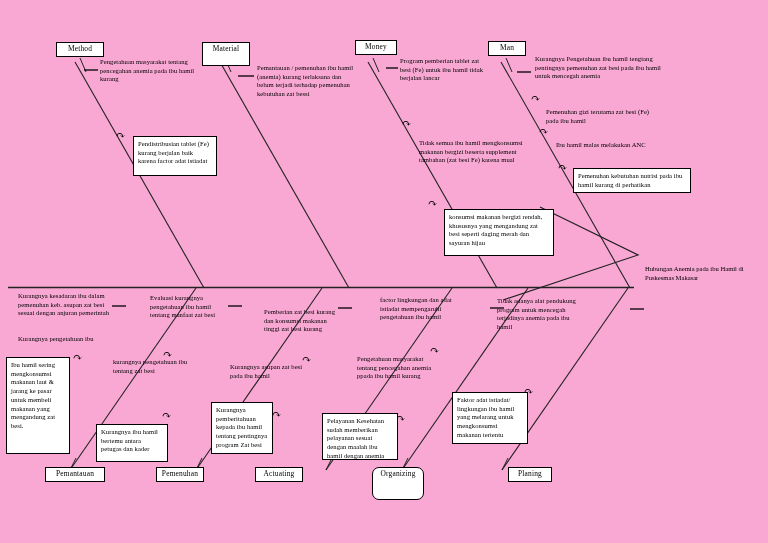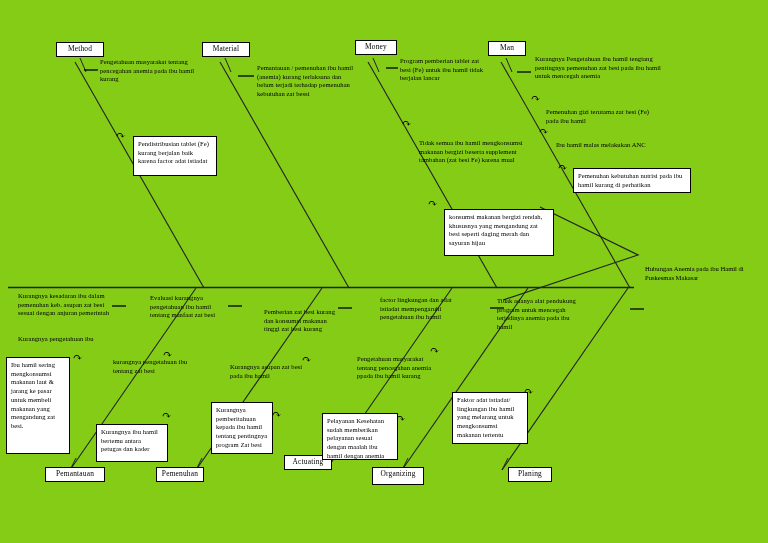--- a/index.html
+++ b/index.html
@@ -4,21 +4,21 @@
 <style>
   html, body {
     margin: 0;
     padding: 0;
     background: #ffffff;
   }
   #canvas {
     position: relative;
     width: 768px;
     height: 543px;
-    background: #84cc16;
+    background: #f9a8d4;
     font-family: "Liberation Serif", "DejaVu Serif", serif;
     color: #000000;
     overflow: hidden;
   }
   svg.bones {
     position: absolute;
     left: 0;
     top: 0;
     width: 768px;
     height: 543px;
@@ -103,28 +103,28 @@
     <line x1="386" y1="68" x2="398" y2="68" stroke="#000" stroke-width="1.3"></line>
     <line x1="517" y1="72" x2="531" y2="72" stroke="#000" stroke-width="1.3"></line>
     <line x1="112" y1="306" x2="126" y2="306" stroke="#000" stroke-width="1.3"></line>
     <line x1="228" y1="306" x2="242" y2="306" stroke="#000" stroke-width="1.3"></line>
     <line x1="338" y1="308" x2="352" y2="308" stroke="#000" stroke-width="1.3"></line>
     <line x1="490" y1="308" x2="504" y2="308" stroke="#000" stroke-width="1.3"></line>
     <line x1="630" y1="309" x2="644" y2="309" stroke="#000" stroke-width="1.3"></line>
   </svg>
 
   <div class="cat-box" style="left:56px;top:42px;width:48px;height:15px;">Method</div>
-  <div class="cat-box" style="left:202px;top:42px;width:48px;height:15px;text-align:center;">Material</div>
+  <div class="cat-box" style="left:202px;top:42px;width:48px;height:24px;text-align:center;">Material</div>
   <div class="cat-box" style="left:355px;top:40px;width:42px;height:15px;">Money</div>
   <div class="cat-box" style="left:488px;top:41px;width:38px;height:15px;">Man</div>
 
   <div class="cat-box" style="left:45px;top:467px;width:60px;height:15px;">Pemantauan</div>
   <div class="cat-box" style="left:156px;top:467px;width:48px;height:15px;">Pemenuhan</div>
-  <div class="cat-box" style="left:255px;top:455px;width:48px;height:15px;margin-left:29px;">Actuating</div>
-  <div class="cat-box" style="left:372px;top:467px;width:52px;height:18px;">Organizing</div>
+  <div class="cat-box" style="left:255px;top:467px;width:48px;height:15px;">Actuating</div>
+  <div class="cat-box" style="left:372px;top:467px;width:52px;height:33px;border-radius:7px;">Organizing</div>
   <div class="cat-box" style="left:508px;top:467px;width:44px;height:15px;">Planing</div>
 
   <div class="head-text" style="left:645px;top:265px;">Hubungan Anemia pada ibu Hamil di Puskesmas Makasar</div>
 
   <div class="note plain" style="left:100px;top:58px;width:104px;">Pengetahuan masyarakat tentang pencegahan anemia pada ibu hamil kurang</div>
   <div class="arrowhook" style="left:116px;top:130px;">↶</div>
   <div class="note boxed" style="left:133px;top:136px;width:84px;height:40px;">Pendistribusian tablet (Fe) kurang berjalan baik karena factor adat istiadat</div>
 
   <div class="note plain" style="left:257px;top:64px;width:98px;">Pemantauan / pemenuhan ibu hamil (anemia) kurang terlaksana dan belum terjadi terhadap pemenuhan kebutuhan zat bessi</div>
 

